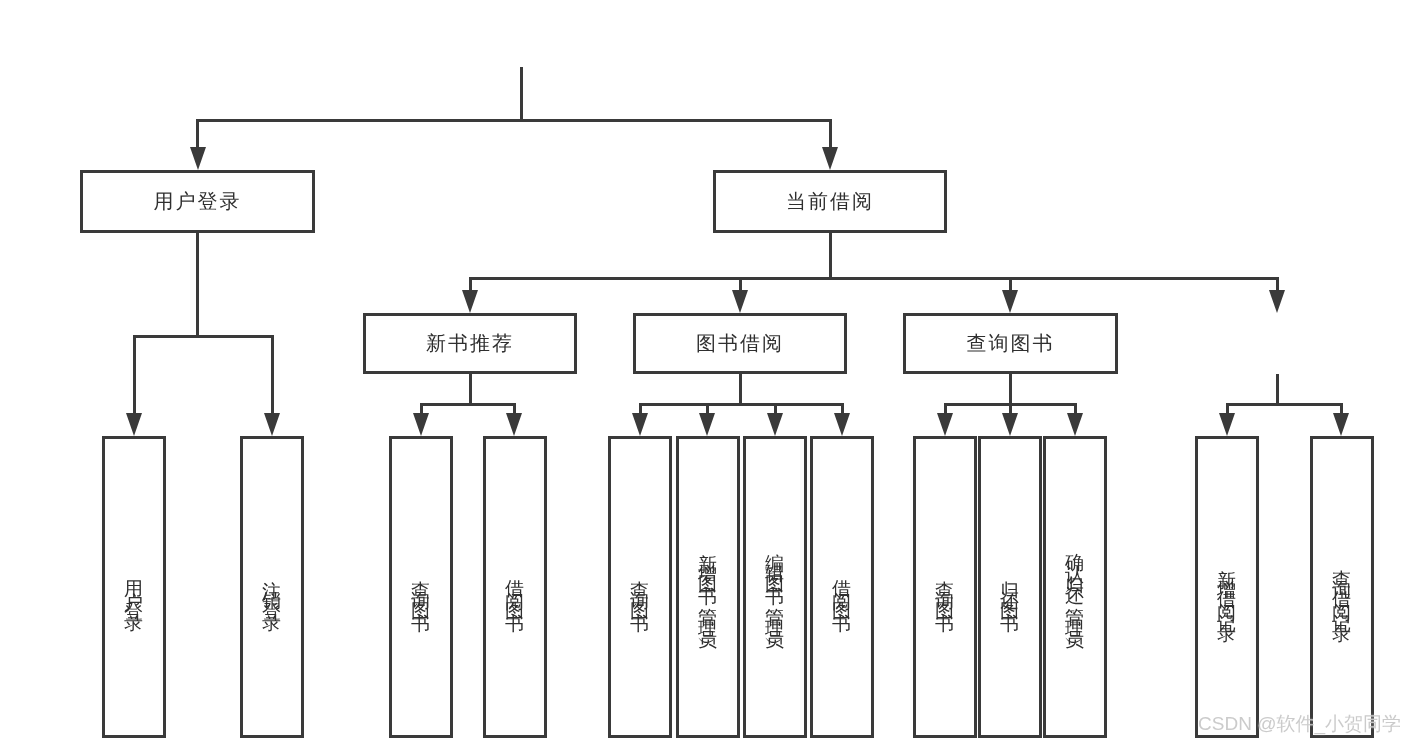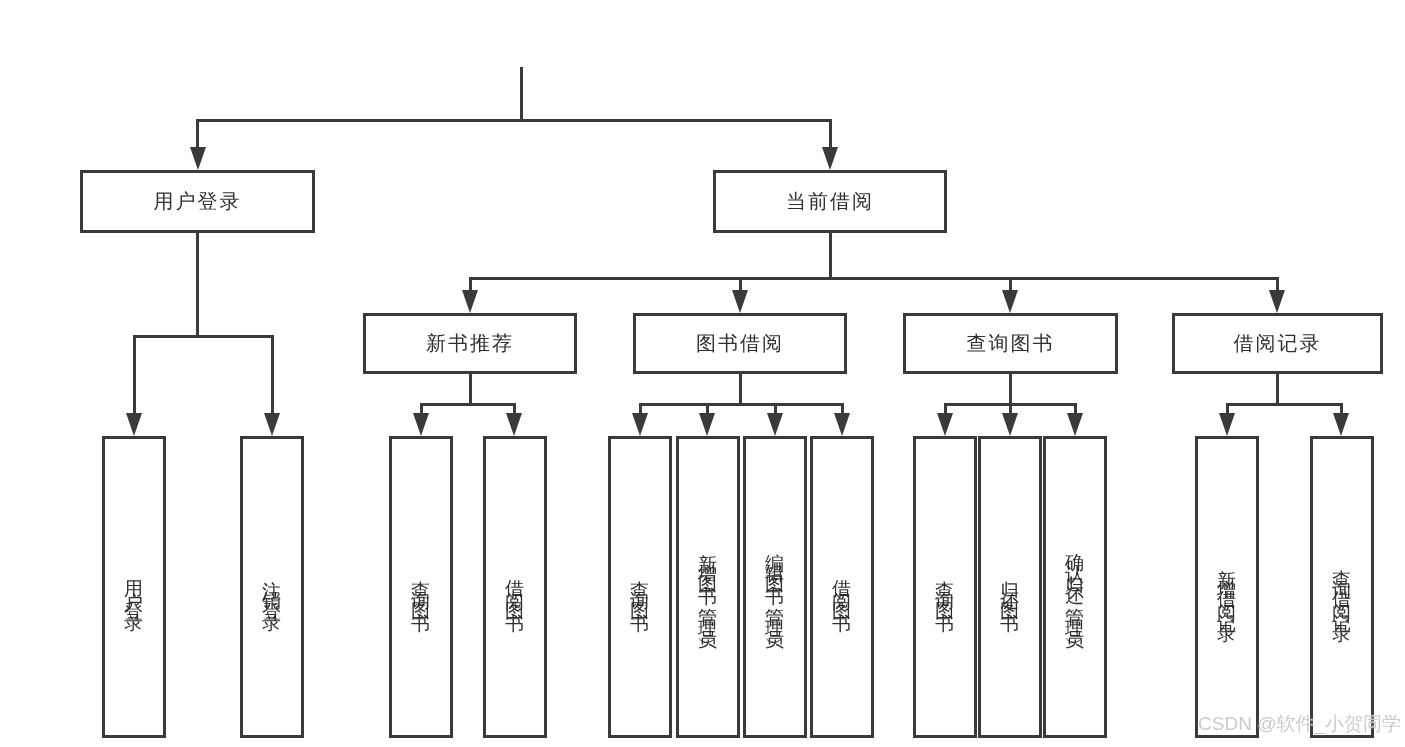--- a/index.html
+++ b/index.html
@@ -53,23 +53,20 @@
   </div>
 
   <div class="box" style="left:363px;top:313px;width:214px;height:61px;text-align:right;">
     <span class="hlabel">新书推荐</span>
   </div>
   <div class="box" style="left:633px;top:313px;width:214px;height:61px;">
     <span class="hlabel">图书借阅</span>
   </div>
   <div class="box" style="left:903px;top:313px;width:215px;height:61px;">
     <span class="hlabel">查询图书</span>
-  </div>
-  <div class="box" style="left:1172px;top:313px;width:211px;height:61px;">
-    <span class="hlabel">借阅记录</span>
   </div>
 
   <div class="box vbox" style="left:102px;top:436px;width:64px;height:302px;">
     <span class="vlabel">用户登录</span>
   </div>
   <div class="box vbox" style="left:240px;top:436px;width:64px;height:302px;">
     <span class="vlabel">注销登录</span>
   </div>
   <div class="box vbox" style="left:389px;top:436px;width:64px;height:302px;">
     <span class="vlabel">查询图书</span>

